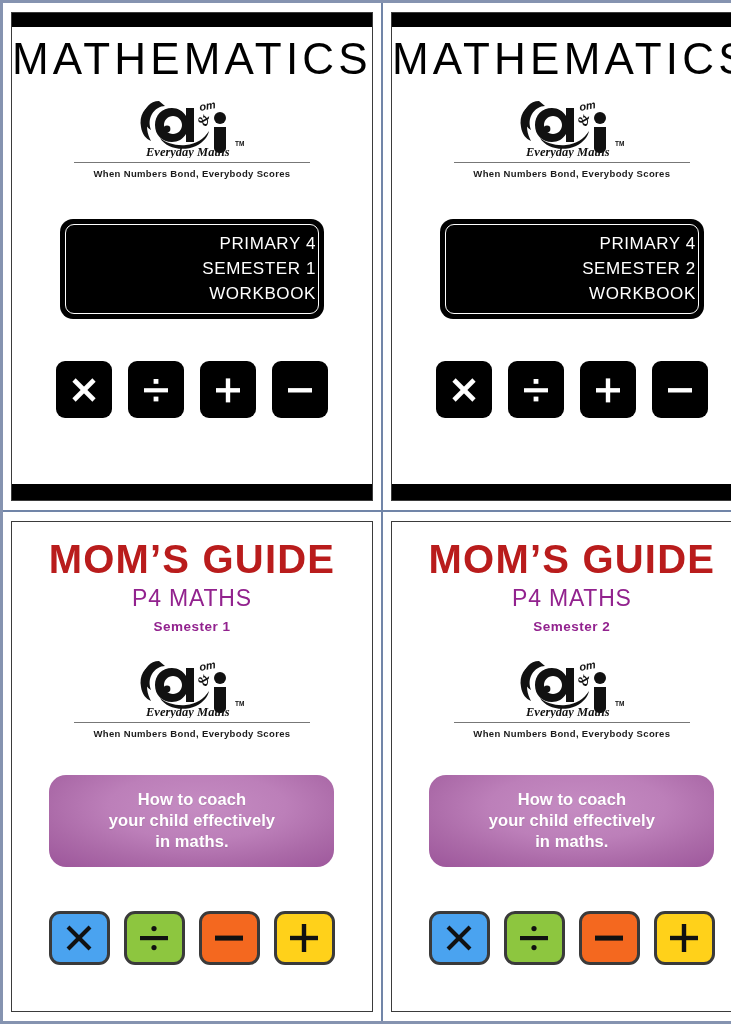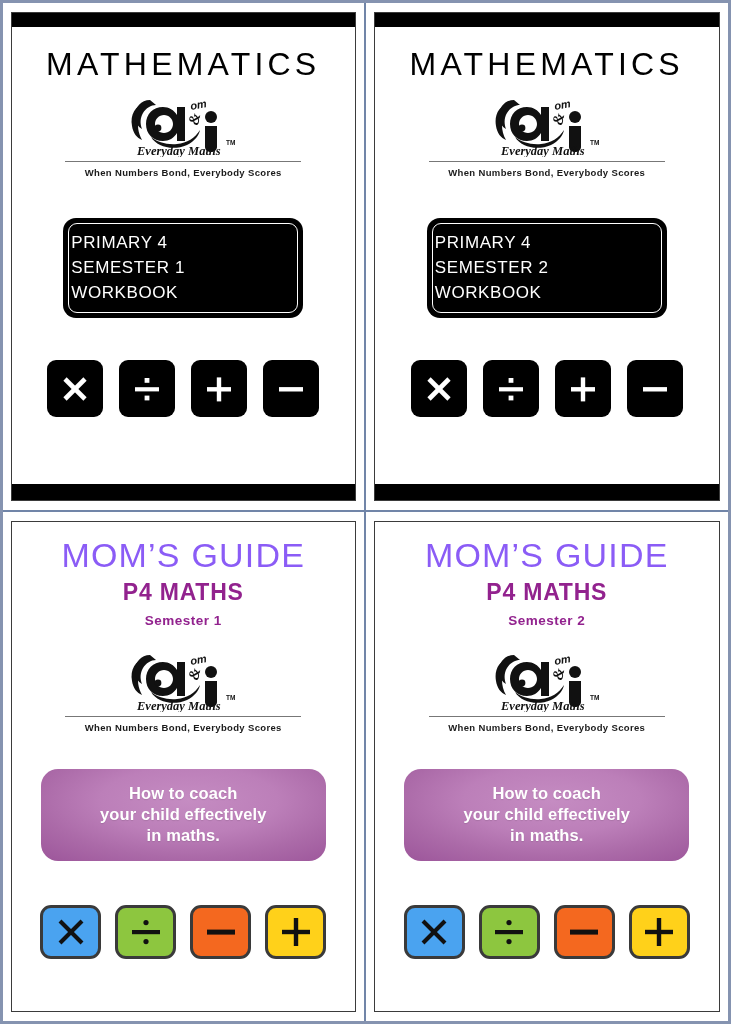--- a/index.html
+++ b/index.html
@@ -46,51 +46,51 @@
     overflow:hidden;
   }
   .wb-topbar{
     width:100%;height:14px;background:#000000;flex:0 0 auto;
   }
   .wb-botbar{
     width:100%;height:16px;background:#000000;flex:0 0 auto;
     margin-top:auto;
   }
   .wb-title{
-    font-size:32px;
+    font-size:44px;
     font-weight:400;
     letter-spacing:4.2px;
     color:#000;
-    margin-top:17px;
+    margin-top:6px;
     line-height:1.02;
     white-space:nowrap;
     font-stretch:condensed;
   }
 
   
   .logo-block{display:flex;flex-direction:column;align-items:center;}
   .logo-svg{display:block;}
   .rule{
     height:1px;background:#777;
     margin:4px 0 5px 0;
   }
   .tagline{
     font-size:9.5px;font-weight:700;color:#1a1a1a;
     letter-spacing:.35px;white-space:nowrap;text-align:left;
   }
 
   
   .badge{
     position:relative;
-    width:240px;
+    width:264px;
     background:#000;
     border-radius:13px;
     padding:12px 8px 13px 8px;
     box-sizing:border-box;
-    text-align:left;
+    text-align:right;
   }
   .badge::after{
     content:"";position:absolute;left:5px;top:5px;right:5px;bottom:5px;
     border:1.6px solid #fff;border-radius:9px;pointer-events:none;
   }
   .badge-line{
     position:relative;z-index:2;
     color:#fff;font-size:17px;font-weight:400;
     letter-spacing:.6px;line-height:1.48;
     font-stretch:condensed;
@@ -105,26 +105,26 @@
 
   
   .mg{
     position:relative;box-sizing:border-box;width:100%;
     background:#ffffff;border:1.5px solid #3b3b3b;
     display:flex;flex-direction:column;align-items:center;
     padding:16px 10px 14px 10px;
     overflow:hidden;
   }
   .mg-h1{
-    font-size:34px;font-weight:400;color:#8b5cf6;
+    font-size:40px;font-weight:700;color:#b91c1c;
     letter-spacing:1.2px;line-height:1.05;white-space:nowrap;
     font-stretch:condensed;
   }
   .mg-h2{
-    font-size:23px;font-weight:700;color:#92228e;
+    font-size:23px;font-weight:400;color:#92228e;
     letter-spacing:.8px;margin-top:5px;white-space:nowrap;
     font-stretch:condensed;
   }
   .mg-h3{
     font-size:13.5px;font-weight:700;color:#92228e;
     letter-spacing:.5px;margin-top:7px;white-space:nowrap;
   }
   .coach{
     position:relative;
     width:285px;

